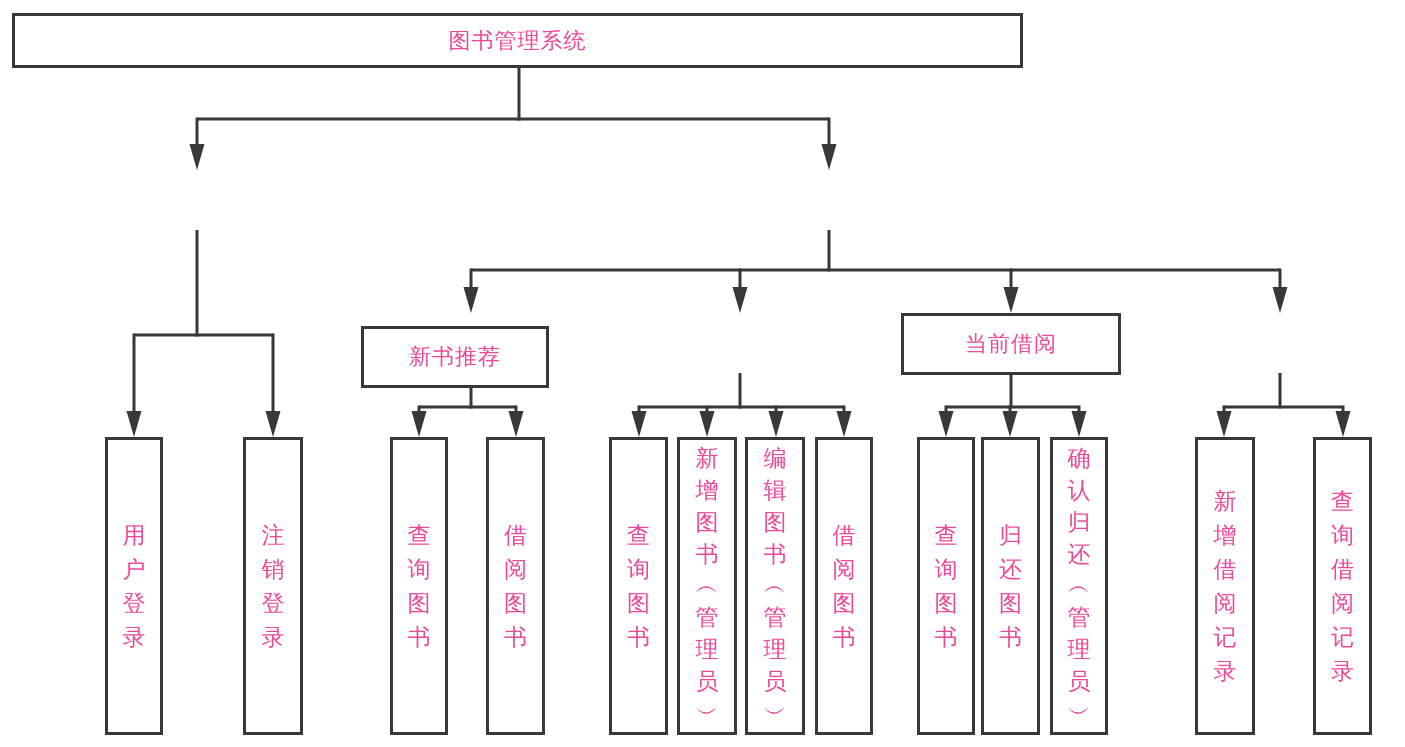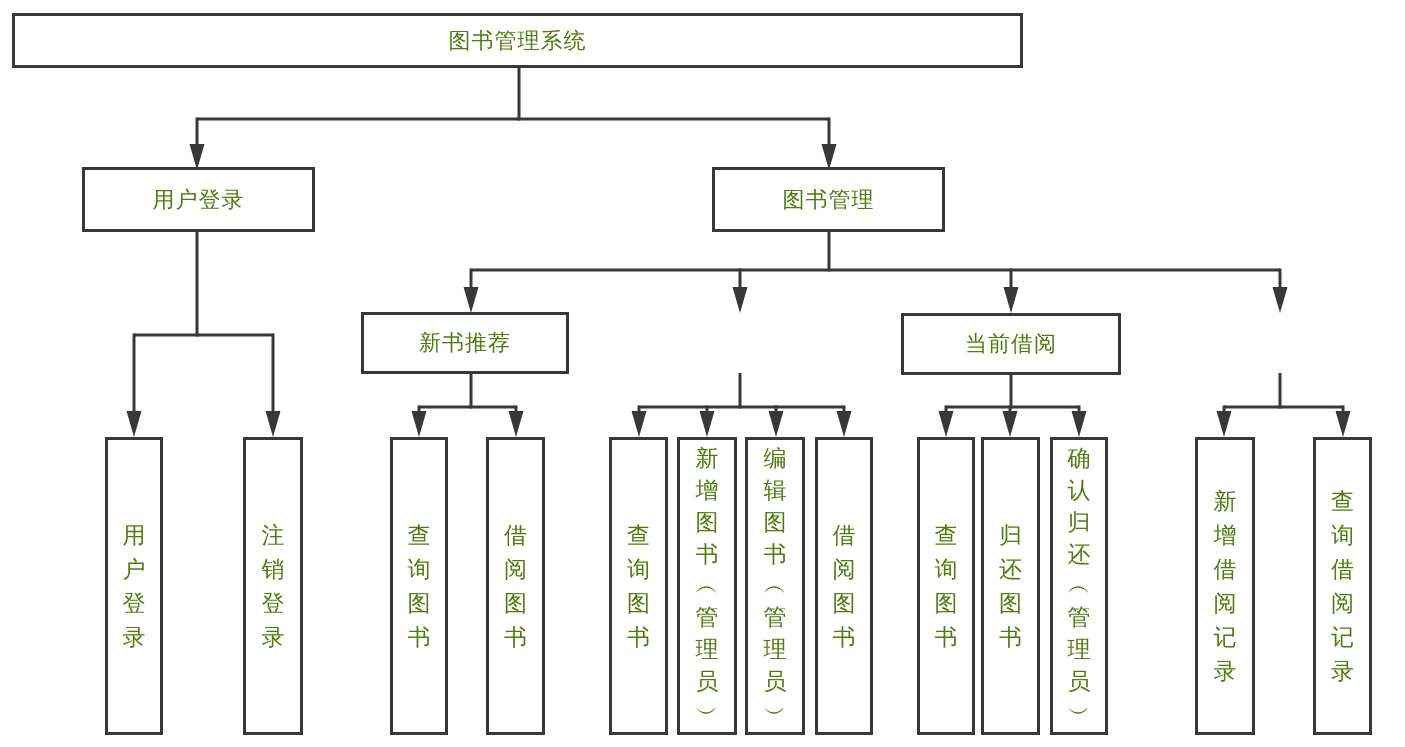--- a/index.html
+++ b/index.html
@@ -6,21 +6,21 @@
   html,body { background:#ffffff; }
   body { font-family:"Liberation Sans", sans-serif; }
   #canvas {
     position:relative; width:1405px; height:747px;
     background:#ffffff; overflow:hidden;
   }
   #connectors { position:absolute; left:0; top:0; z-index:1; }
   .box {
     position:absolute; border:3px solid #383838; background:#ffffff;
     display:flex; align-items:center; justify-content:center;
-    color:#4d7c0f; z-index:2;
+    color:#ec4899; z-index:2;
   }
   .h-box { font-size:22px; letter-spacing:1px; }
   .v-text {
     display:flex; flex-direction:column; align-items:center; justify-content:center;
     font-size:23px; line-height:1;
   }
   .v-text div { text-align:center; display:flex; align-items:center; justify-content:center; }
   #watermark {
     position:absolute; right:10px; bottom:4px;
     font-size:20px; color:#9e9e9e; letter-spacing:1px; z-index:5;
@@ -95,28 +95,22 @@
       <polygon points="1071.5,411 1086.5,411 1079,437"></polygon>
       <polygon points="1216.5,411 1231.5,411 1224,437"></polygon>
       <polygon points="1335.5,411 1350.5,411 1343,437"></polygon>
     </g>
   </svg>
 
   <div class="box h-box" style="left:12px; top:13px; width:1011px; height:55px;">
     <span>图书管理系统</span>
   </div>
 
-  <div class="box h-box" style="left:82px; top:167px; width:233px; height:65px;">
-    <span>用户登录</span>
-  </div>
-  <div class="box h-box" style="left:712px; top:167px; width:233px; height:65px;">
-    <span>图书管理</span>
-  </div>
-
-  <div class="box h-box" style="left:361px; top:312px; width:208px; height:62px;">
+
+  <div class="box h-box" style="left:361px; top:326px; width:188px; height:62px;">
     <span>新书推荐</span>
   </div>
   <div class="box h-box" style="left:901px; top:313px; width:220px; height:62px;">
     <span>当前借阅</span>
   </div>
 
   <div class="box" style="left:105px; top:437px; width:58px; height:298px;">
     <span class="v-text">
         <div style="height: 34px;">用</div>
         <div style="height: 34px;">户</div>

